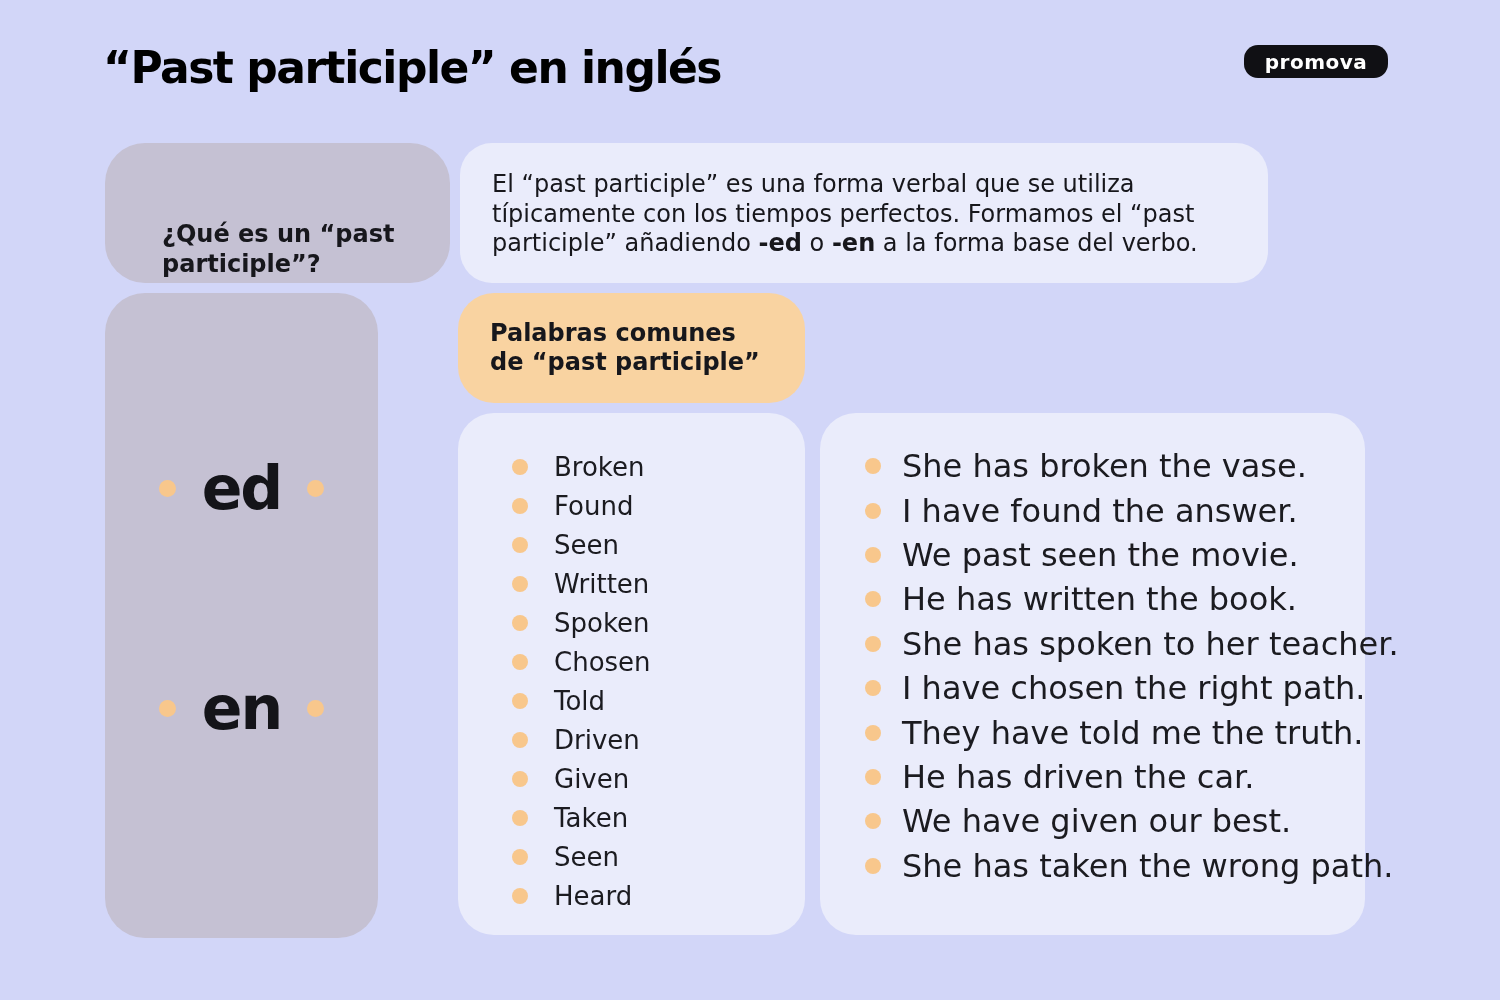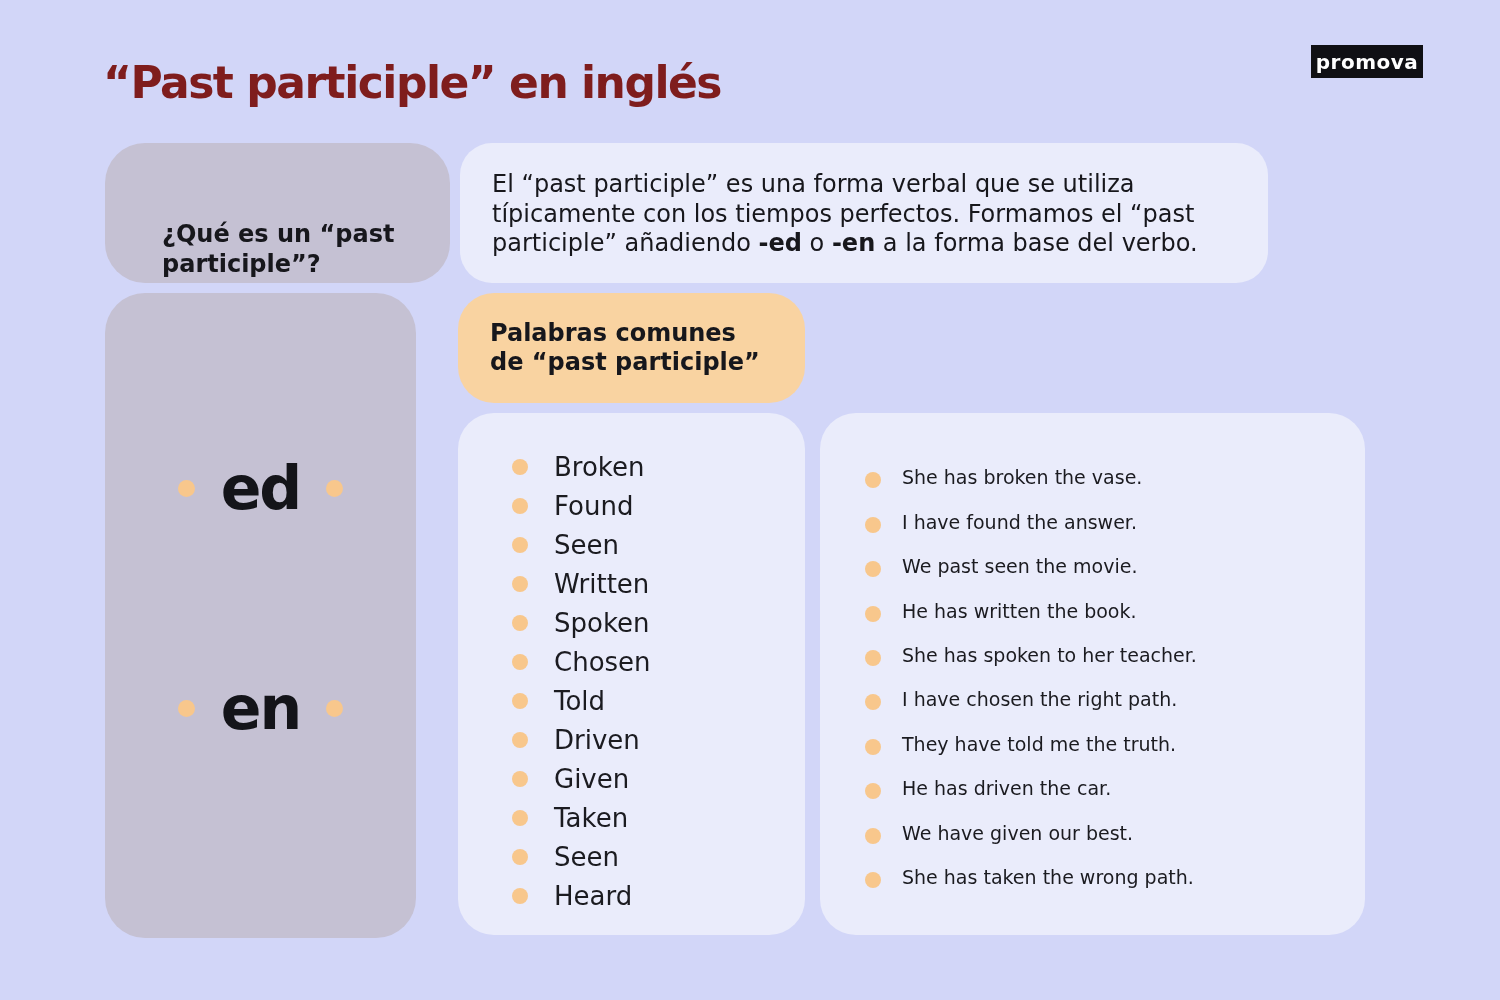--- a/index.html
+++ b/index.html
@@ -5,47 +5,47 @@
   html,body { margin:0; padding:0; }
   body { background:#b9bdde; }
   .canvas {
     position:relative; width:1500px; height:1000px;
     background:#d2d6f8; overflow:hidden;
     font-family:"DejaVu Sans", "Liberation Sans", sans-serif;
     color:#17171c;
   }
   
   .title {
-    position:absolute; left:103px; top:57px;
+    position:absolute; left:103px; top:42px;
     font-size:44px; font-weight:bold; letter-spacing:-1.5px;
-    color:#7f1d1d; white-space:nowrap;
+    color:#000000; white-space:nowrap;
   }
   .logo {
-    position:absolute; left:1311px; top:45px; width:112px; height:33px;
-    background:#101014; color:#ffffff; border-radius:0;
+    position:absolute; left:1244px; top:45px; width:144px; height:33px;
+    background:#101014; color:#ffffff; border-radius:14px;
     display:flex; align-items:center; justify-content:center;
     font-size:20px; font-weight:bold; letter-spacing:0.5px;
   }
   
   .question-box {
     position:absolute; left:105px; top:143px; width:345px; height:140px;
     background:#c5c1d3; border-radius:40px; box-sizing:border-box;
     display:flex; align-items:flex-end; padding:0 42px 4px 57px;
     font-size:24px; font-weight:bold; line-height:30px;
   }
   .explanation-box {
     position:absolute; left:460px; top:143px; width:808px; height:140px;
     background:#eaecfb; border-radius:32px; box-sizing:border-box;
     padding:27px 38px 0 32px;
     font-size:24px; line-height:29.5px;
   }
   .explanation-box b { font-weight:bold; }
   
   .suffix-panel {
-    position:absolute; left:105px; top:293px; width:311px; height:645px;
+    position:absolute; left:105px; top:293px; width:273px; height:645px;
     background:#c5c1d3; border-radius:40px;
   }
   .suffix-block {
     display:flex; align-items:center; justify-content:center; gap:26px; height:90px;
   }
   .suffix-panel div.suffix-block:nth-of-type(1) { margin-top:150px; }
   .suffix-panel div.suffix-block:nth-of-type(2) { margin-top:130px; }
   .suffix-label {
     font-size:60px; font-weight:bold; letter-spacing:-2px; color:#141419;
     line-height:1;
@@ -62,21 +62,21 @@
   .header-box.examples{ left:820px; width:545px; padding-left:47px; }
   
   .list-box {
     position:absolute; top:413px; height:522px;
     background:#eaecfb; border-radius:36px; box-sizing:border-box;
   }
   .list-box.words    { left:458px; width:347px; padding:34px 0 0 54px; }
   .list-box.examples { left:820px; width:545px; padding:31px 0 0 45px; }
   .list-item { display:flex; align-items:center; }
   .list-box.words    .list-item { height:39px;   gap:26px; font-size:26px; }
-  .list-box.examples .list-item { height:44.4px; gap:21px; font-size:19px;align-items:flex-end; }
+  .list-box.examples .list-item { height:44.4px; gap:21px; font-size:32px; }
   .bullet { width:16px; height:16px; border-radius:50%; background:#f8c78c; flex:none; }
   .list-text { white-space:nowrap; color:#1b1b20; }
 </style>
 </head>
 <body>
 
 <div class="canvas">
 
   <div class="title">“Past participle” en inglés</div>
 

